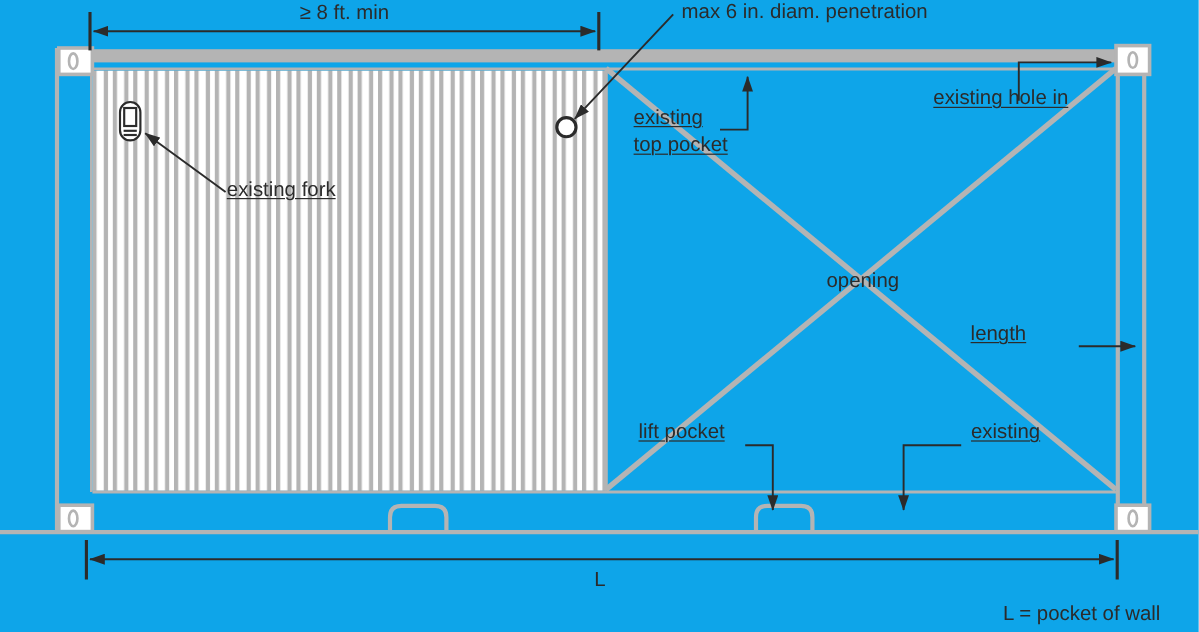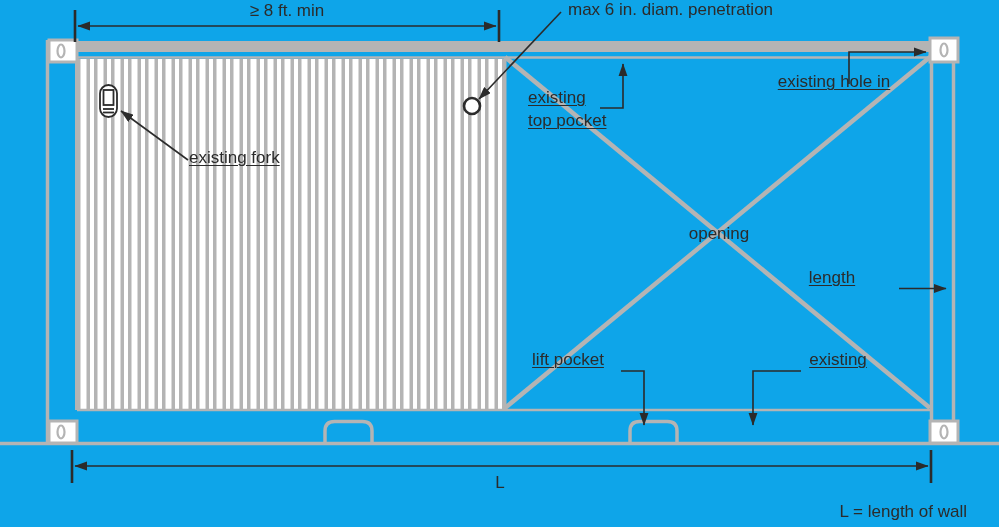--- a/index.html
+++ b/index.html
@@ -128,15 +128,15 @@
   <div class="lbl ctr" style="left:508px; top:348px; width:120px;">
     <span class="ul">lift pocket</span>
   </div>
 
   <div class="lbl ctr" style="left:768px; top:348px; width:140px;">
     <span class="ul">existing</span>
   </div>
 
   <div class="lbl ctr" style="left:455px; top:471px; width:90px;">L</div>
 
-  <div class="lbl rgt" style="left:803px; top:500px; width:164px;">L = length of wall</div>
+  <div class="lbl rgt" style="left:803px; top:500px; width:164px;">L = pocket of wall</div>
 
 </div>
 
 </body></html>

